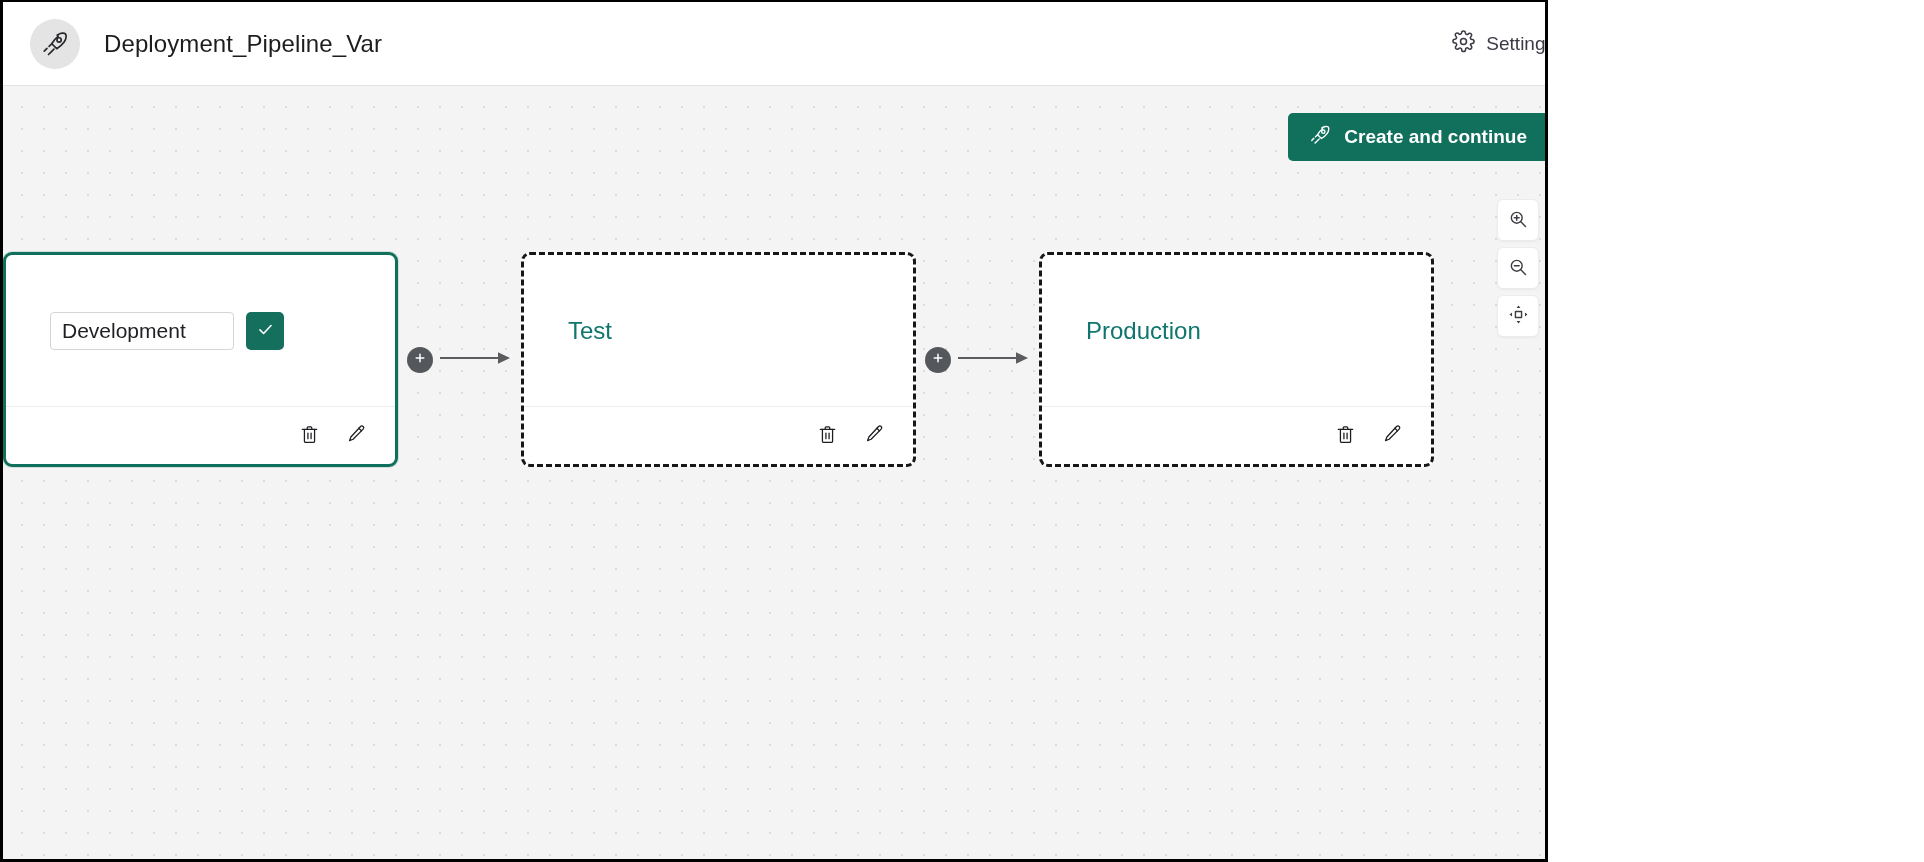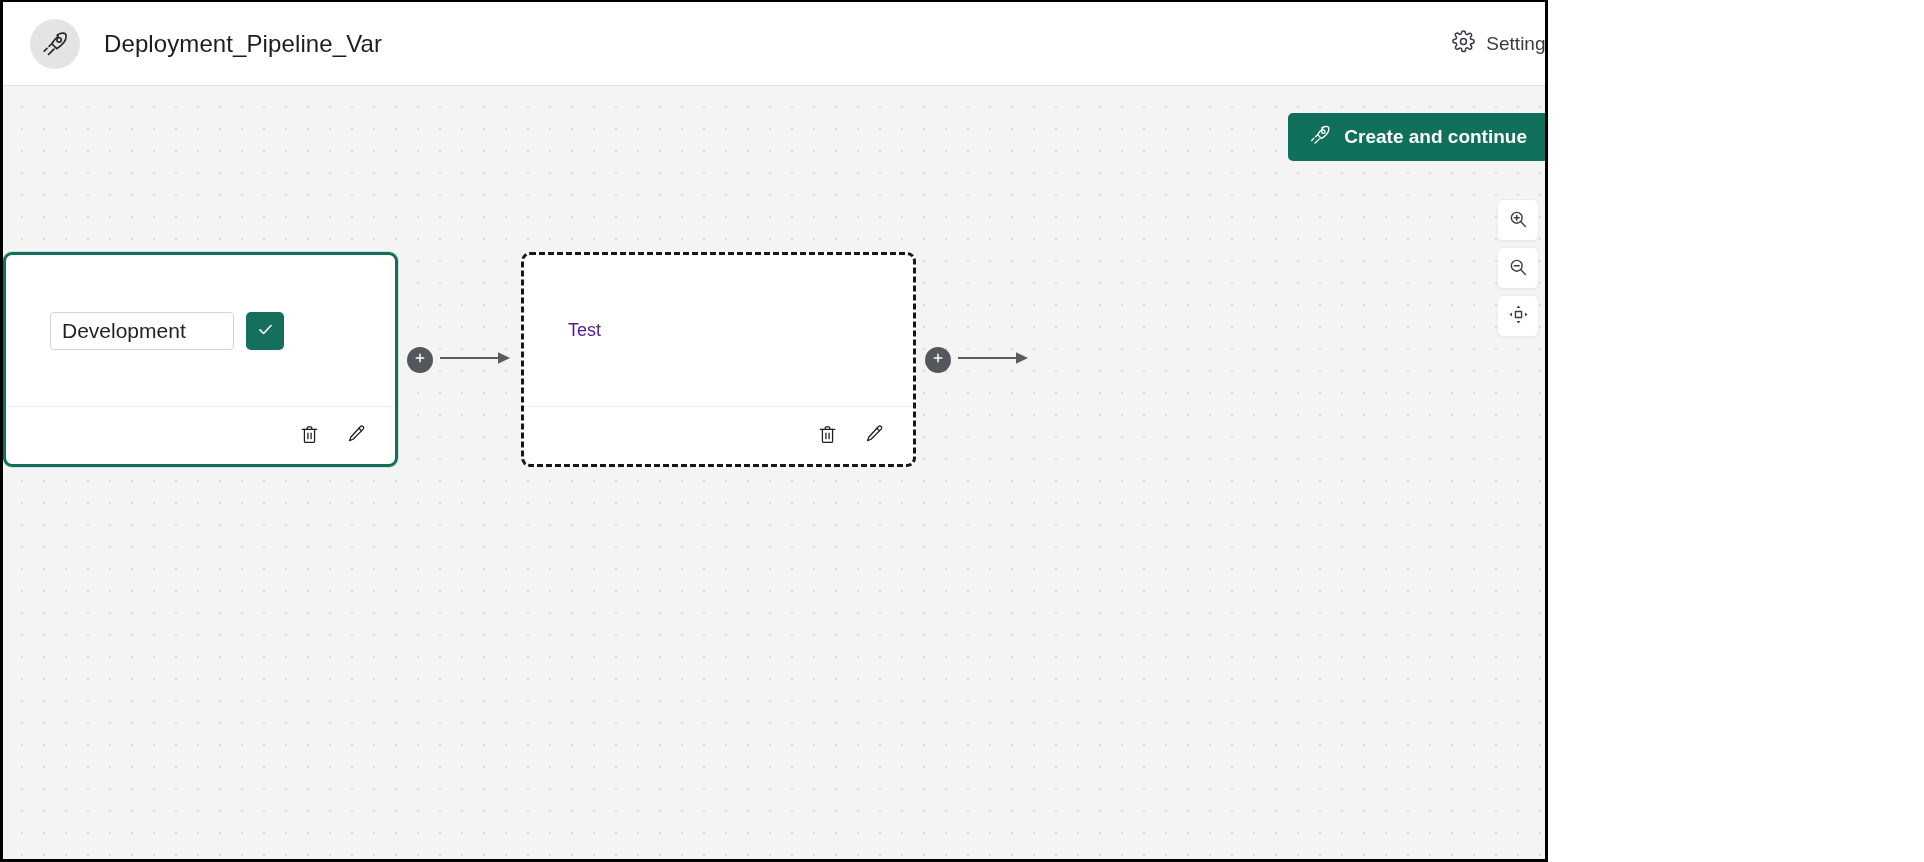--- a/index.html
+++ b/index.html
@@ -151,22 +151,22 @@
   }
 
   .node-body {
     flex: 1 1 auto;
     display: flex;
     align-items: center;
     padding: 0 0 0 44px;
   }
 
   .node-label {
-    font-size: 18px;
-    color: #4c1d95;
+    font-size: 24px;
+    color: #0f766e;
   }
 
   .node-edit-row {
     display: flex;
     align-items: center;
     gap: 12px;
   }
 
   .node-input {
     width: 184px;
@@ -392,16 +392,40 @@
           </span>
         </button>
         <span class="arrow">
           <svg width="72" height="16" viewBox="0 0 72 16">
             <path d="M0 8h58" stroke="#5b5b60" stroke-width="2.1"></path>
             <path d="M58 2.2 70 8l-12 5.8z" fill="#5b5b60"></path>
           </svg>
         </span>
       </div>
 
+      <div class="node is-dashed">
+        <div class="node-body">
+          <span class="node-label">Production</span>
+        </div>
+        <div class="node-footer">
+          <button class="icon-btn">
+            <span>
+              <svg width="21" height="21" viewBox="0 0 24 24" fill="none" stroke="#1d1d22" stroke-width="1.45" stroke-linecap="round" stroke-linejoin="round">
+                <path d="M3.8 6.2h16.4M9.4 6.2V4.4a1.1 1.1 0 0 1 1.1-1.1h3a1.1 1.1 0 0 1 1.1 1.1v1.8"></path>
+                <path d="M6.2 6.2v13.4a1.5 1.5 0 0 0 1.5 1.5h8.6a1.5 1.5 0 0 0 1.5-1.5V6.2"></path>
+                <path d="M10.2 10.4v6.4M13.8 10.4v6.4"></path>
+              </svg>
+            </span>
+          </button>
+          <button class="icon-btn">
+            <span>
+              <svg width="21" height="21" viewBox="0 0 24 24" fill="none" stroke="#1d1d22" stroke-width="1.45" stroke-linecap="round" stroke-linejoin="round">
+                <path d="M16.6 2.9a2.1 2.1 0 0 1 3 3L8.1 17.4 4 19l1.6-4.1z"></path>
+                <path d="M14.7 4.9 17.7 7.9"></path>
+              </svg>
+            </span>
+          </button>
+        </div>
+      </div>
 
     </div>
   </div>
 </div>
 
 </body></html>

